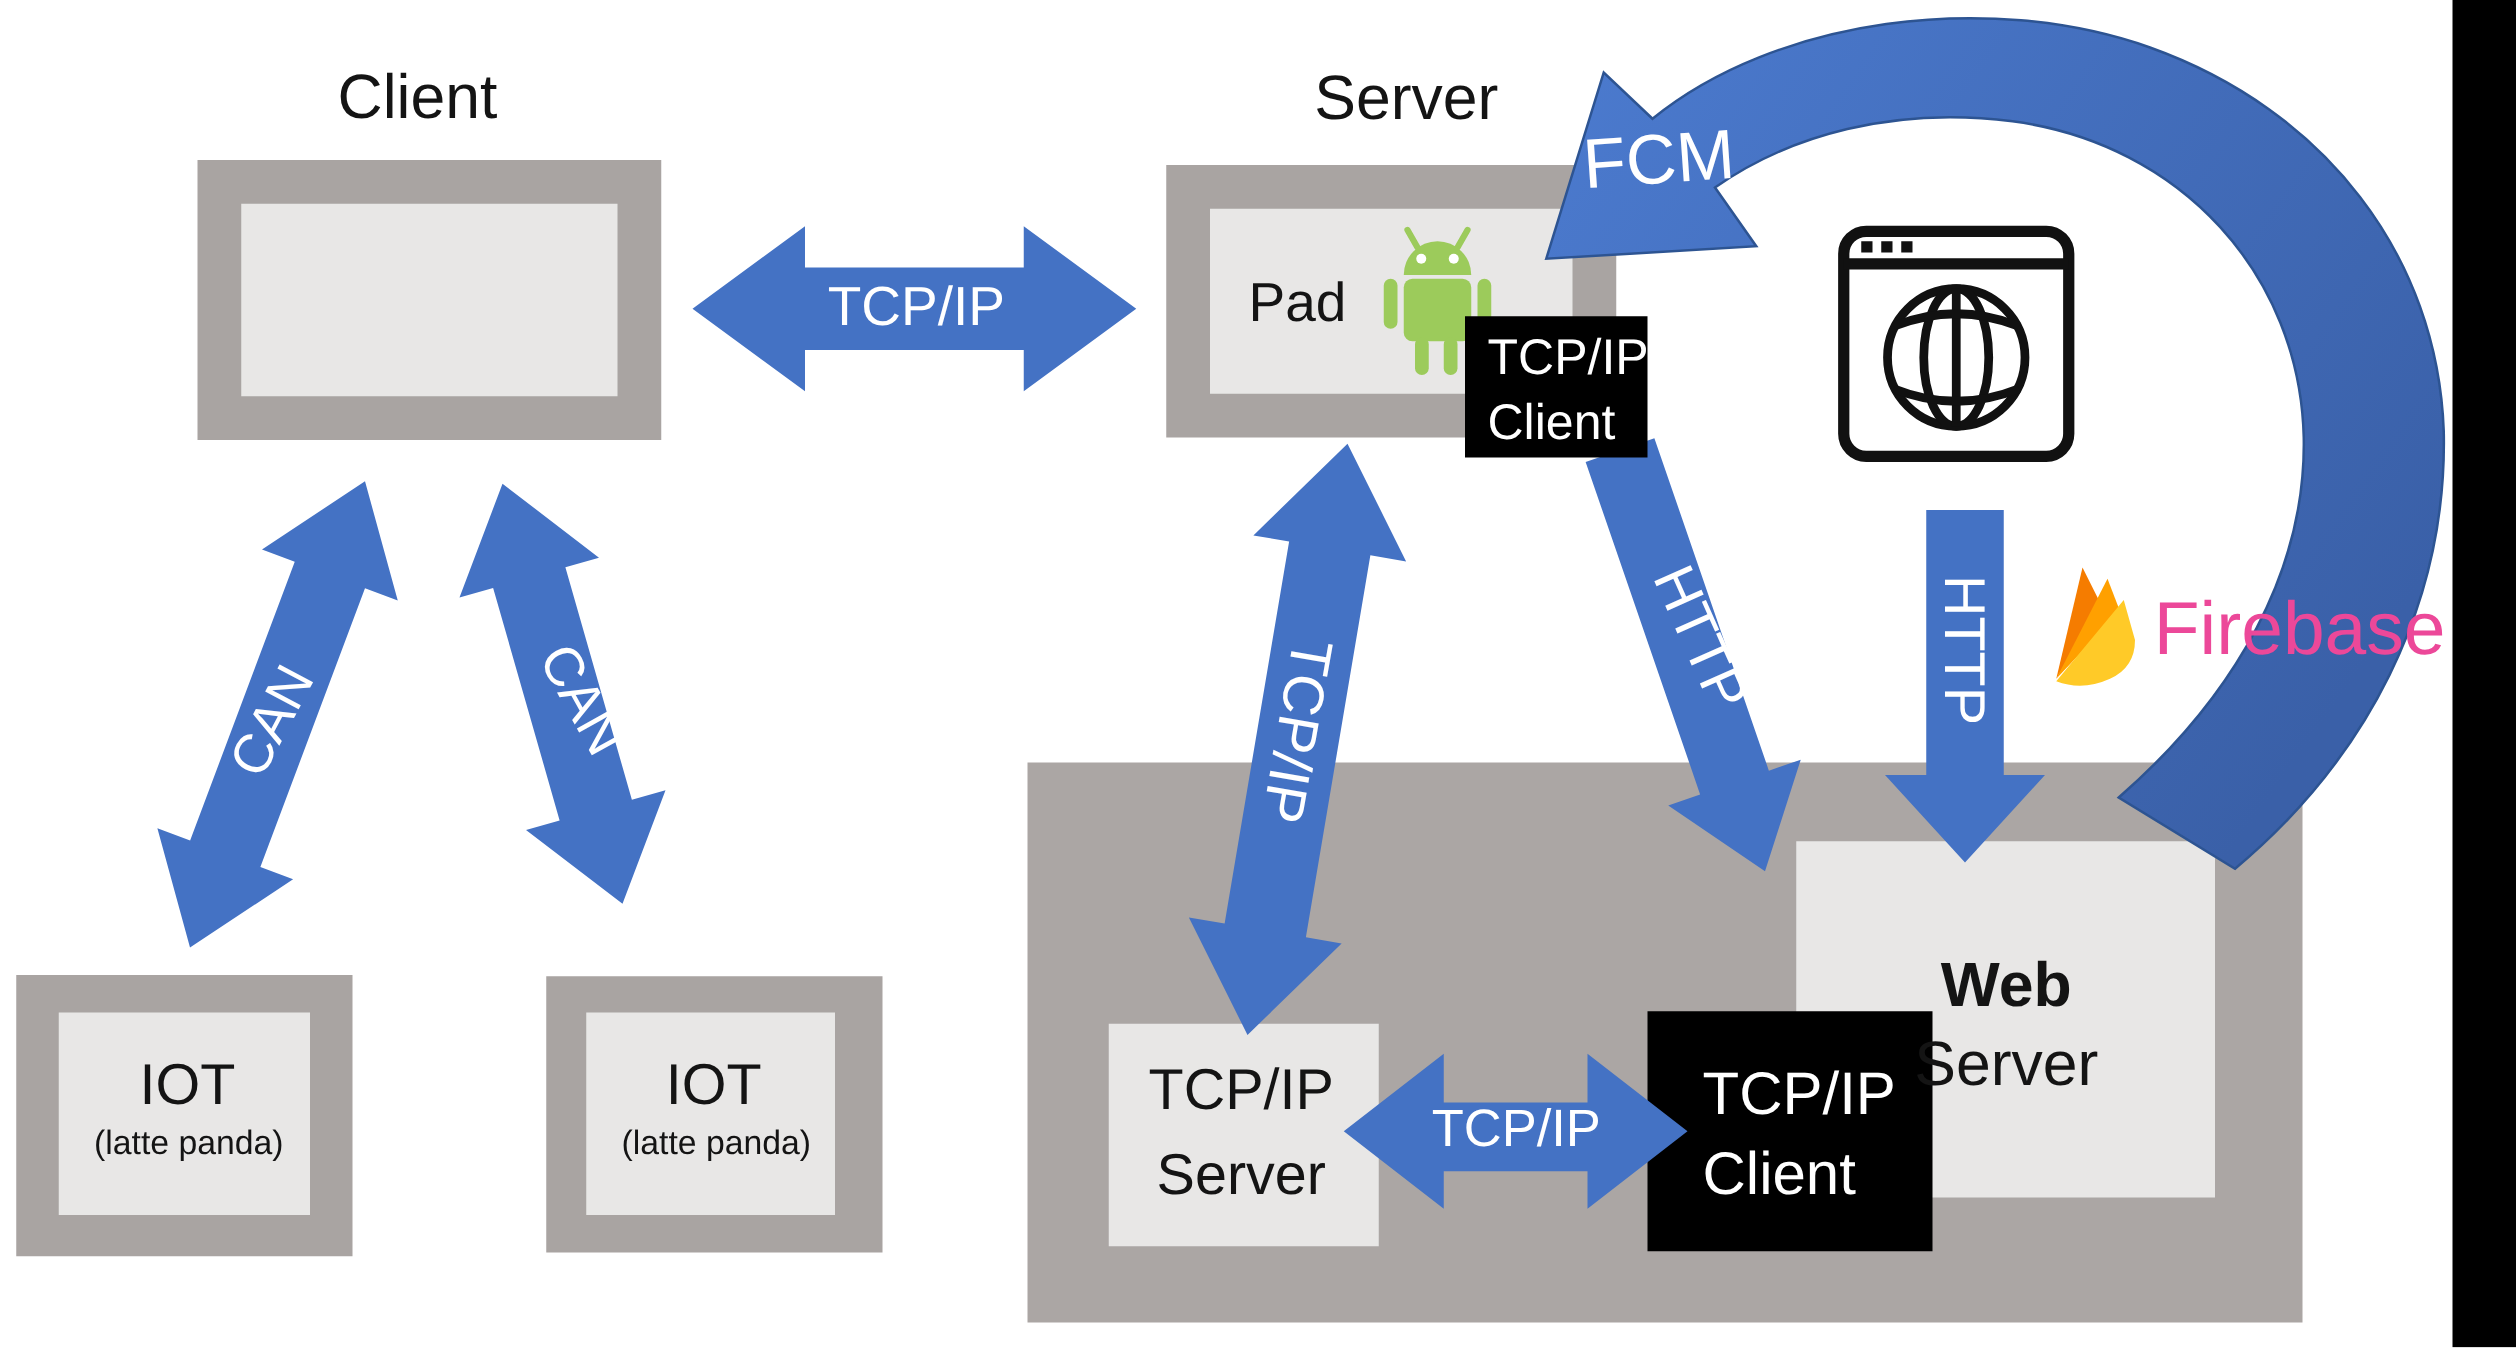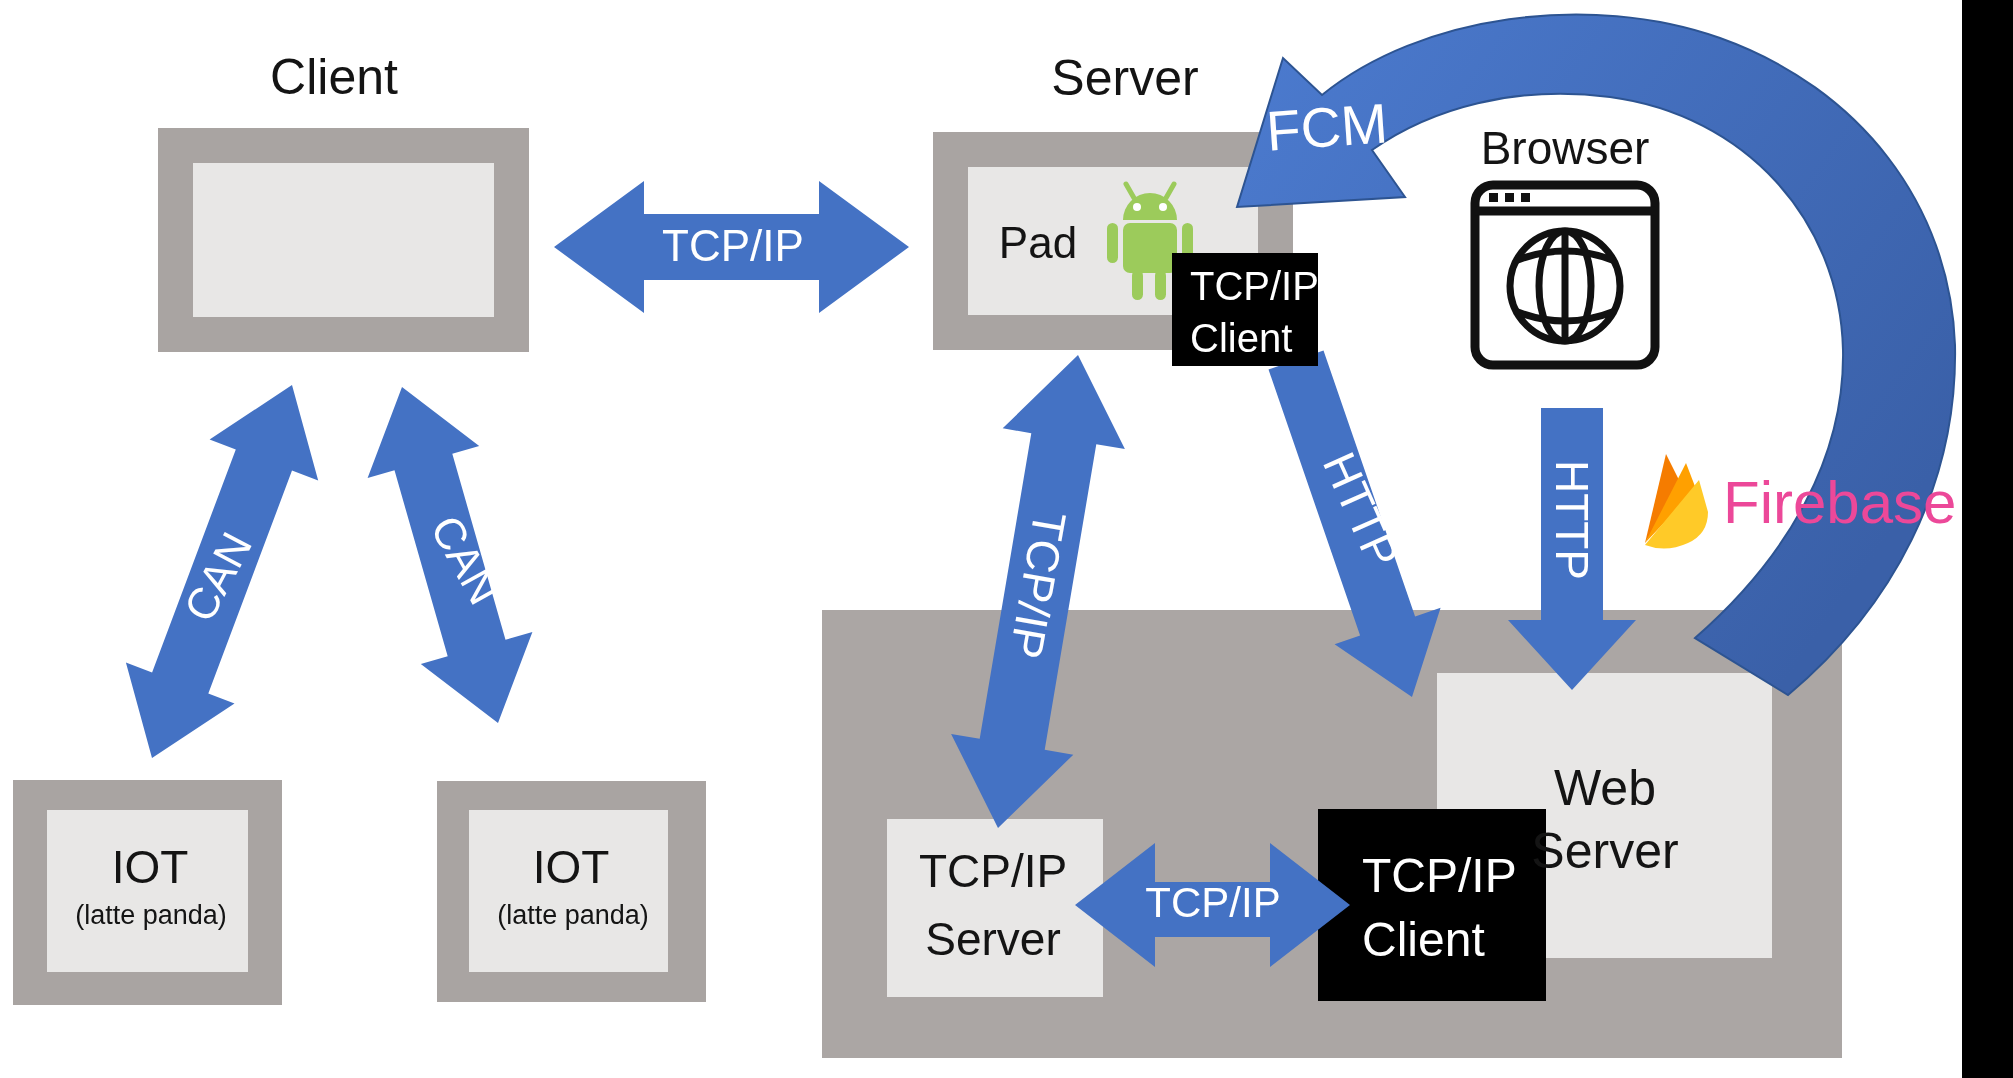--- a/index.html
+++ b/index.html
@@ -119,37 +119,36 @@
     <path fill="#f57c00" d="M7 93 L28 4 L43 34 Z"></path>
     <path fill="#ffa000" d="M7 93 L48 13 L58 39 Z"></path>
     <path fill="#ffca28" d="M7 95 L61 30 L70 62 Q70 84 50 93 Q28 103 7 95 Z"></path>
   </svg>
 
   <div class="lbl" style="left:334px;top:77px;font-size:50px;">Client</div>
 
   <div class="lbl" style="left:1125px;top:78px;font-size:50px;">Server</div>
   <div class="lbl" style="left:1038px;top:243px;font-size:44px;">Pad</div>
 
-  <div class="lbl" style="left:1565px;top:148px;font-size:46px;">Browser</div>
 
   <div class="lbl w" style="left:733px;top:246px;font-size:44px;">TCP/IP</div>
 
   <div class="lbl w" style="left:218px;top:577px;font-size:44px;transform:translate(-50%,-50%) rotate(-62deg);">CAN</div>
   <div class="lbl w" style="left:465px;top:560px;font-size:44px;transform:translate(-50%,-50%) rotate(61deg);">CAN</div>
 
   <div class="lbl w" style="left:1038px;top:585px;font-size:46px;transform:translate(-50%,-50%) rotate(100deg);">TCP/IP</div>
 
   <div class="lbl w" style="left:1361px;top:510px;font-size:46px;transform:translate(-50%,-50%) rotate(66deg);">HTTP</div>
 
   <div class="lbl w" style="left:1572px;top:520px;font-size:46px;transform:translate(-50%,-50%) rotate(90deg);">HTTP</div>
 
   <div class="lbl w" style="left:1327px;top:127px;font-size:56px;transform:translate(-50%,-50%) rotate(-4deg);">FCM</div>
 
 
-  <div class="lbl" style="left:1605px;top:788px;font-size:50px;">Web</div>
+  <div class="lbl" style="left:1605px;top:788px;font-size:50px;font-weight:bold;">Web</div>
   <div class="lbl" style="left:1605px;top:851px;font-size:50px;">Server</div>
 
   <div class="lbl" style="left:993px;top:871px;font-size:46px;">TCP/IP</div>
   <div class="lbl" style="left:993px;top:939px;font-size:46px;">Server</div>
 
   <div class="lbl w" style="left:1213px;top:903px;font-size:42px;">TCP/IP</div>
 
   <div class="stacklbl" style="left:1190px;top:264px;font-size:40px;">TCP/IP</div>
   <div class="stacklbl" style="left:1190px;top:316px;font-size:40px;">Client</div>
 

